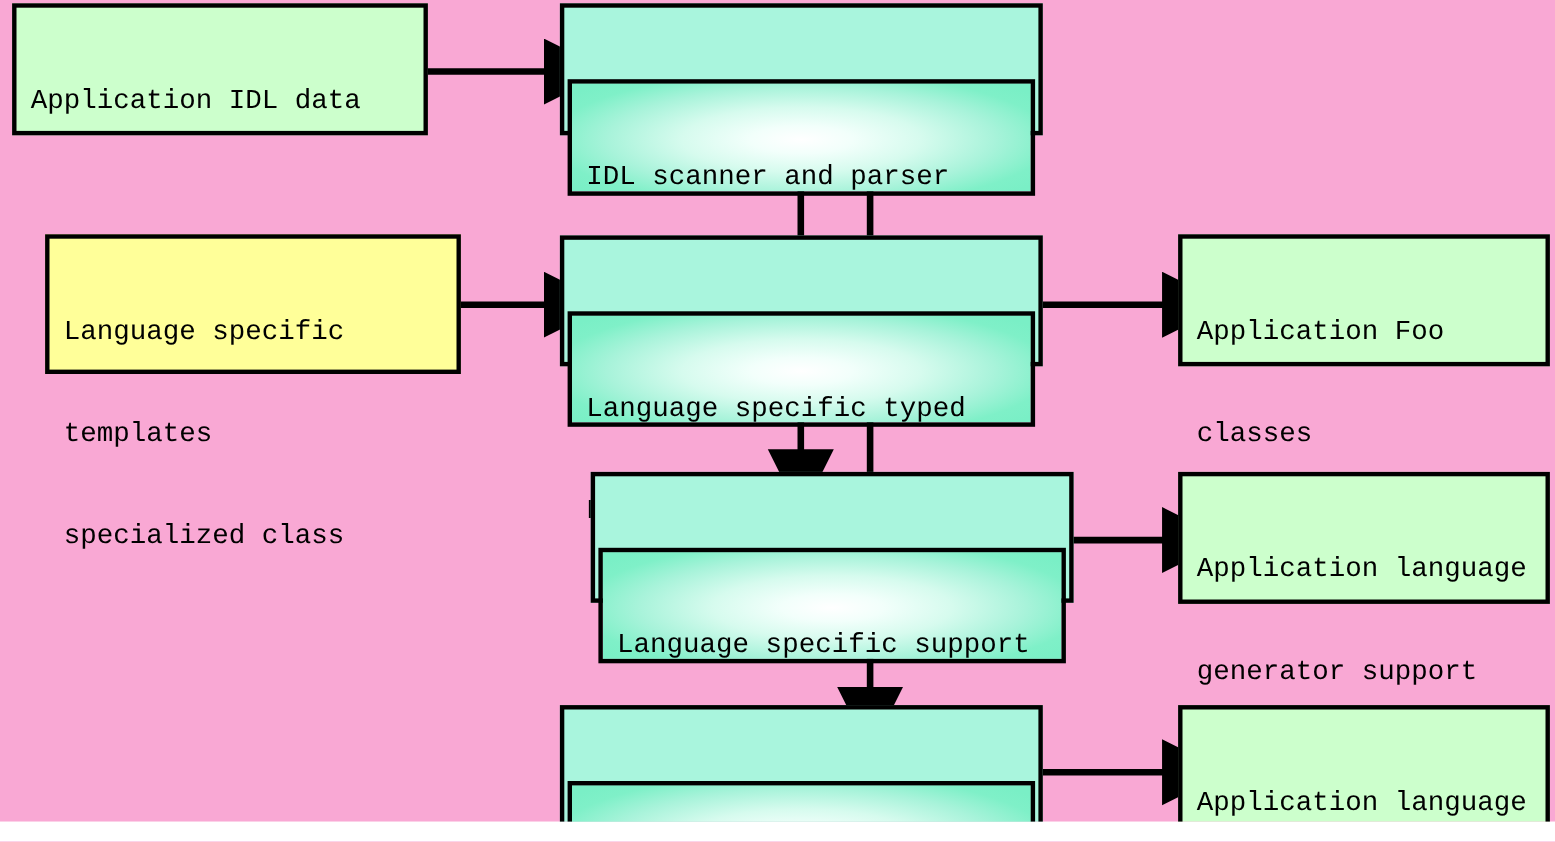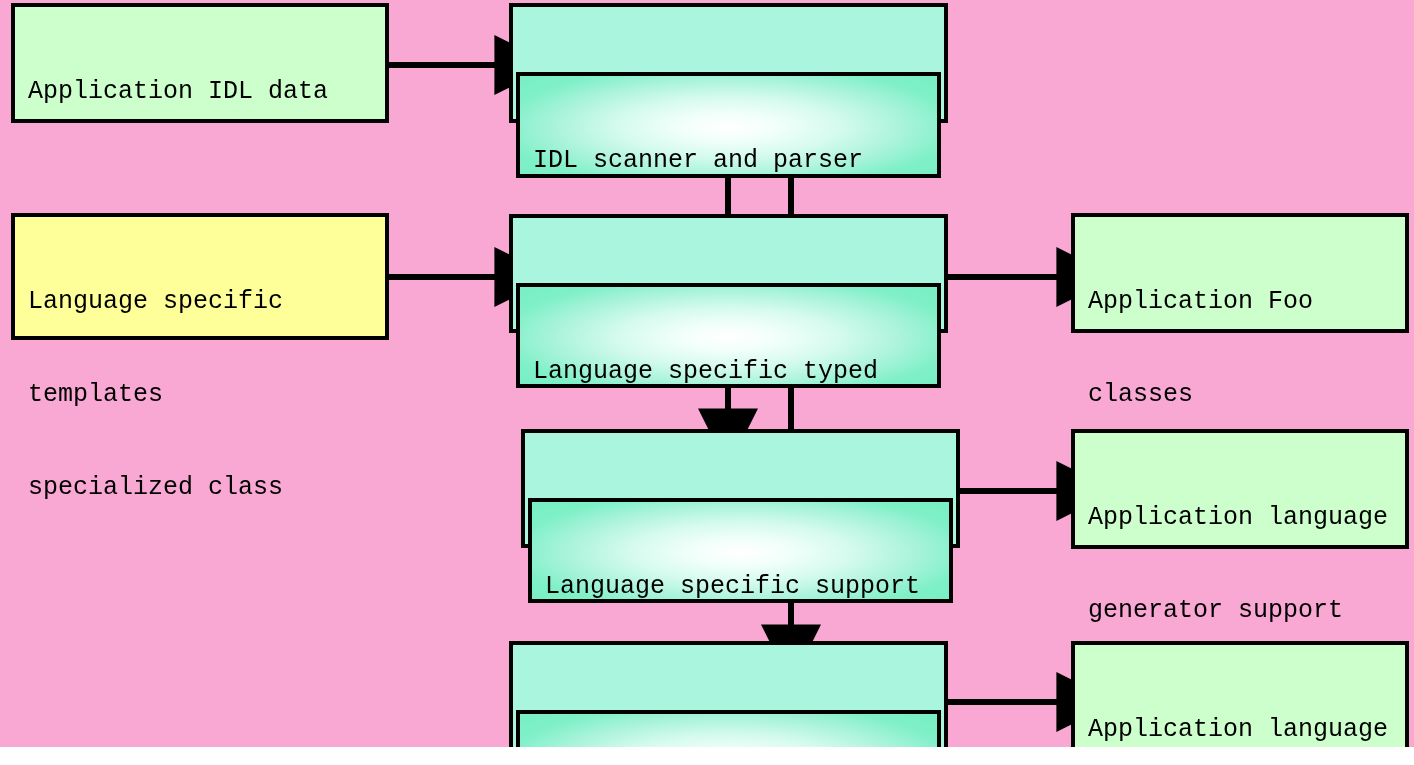--- a/index.html
+++ b/index.html
@@ -24,21 +24,21 @@
     line-height: 31px;
     letter-spacing: 0px;
     white-space: pre;
   }
   
   .node.plain {
     border: 4px solid #000000;
     padding: 7px 0 0 13px;
   }
   .node.green  { background: #ccffcc; }
-  .node.yellow { background: #ffff99; }
+  .node.yellow { background: #ffff99; margin-left: 30px; }
 
   
   .node.process {
     border: 4px solid #000000;
     background: #a9f5dd;
     padding: 3px;
   }
   .node.process .inner {
     box-sizing: border-box;
     width: 100%;
@@ -142,21 +142,21 @@
     <span class="label">classes</span>
   </div>
 
   <div class="node process" style="left:509px; top:214px; width:439px; height:119px;">
     <div class="inner">
       <span class="label">Language specific typed</span>
       <span class="label">Foo classes generator</span>
     </div>
   </div>
 
-  <div class="node process" style="left:521px; top:429px; width:439px; height:119px;">
+  <div class="node process" style="left:537px; top:429px; width:439px; height:119px;">
     <div class="inner">
       <span class="label">Language specific support</span>
       <span class="label">functions generator</span>
     </div>
   </div>
 
   <div class="node plain green" style="left:1071px; top:429px; width:338px; height:120px;">
     <span class="label">Application language</span>
     <span class="label">generator support</span>
     <span class="label">functions</span>

